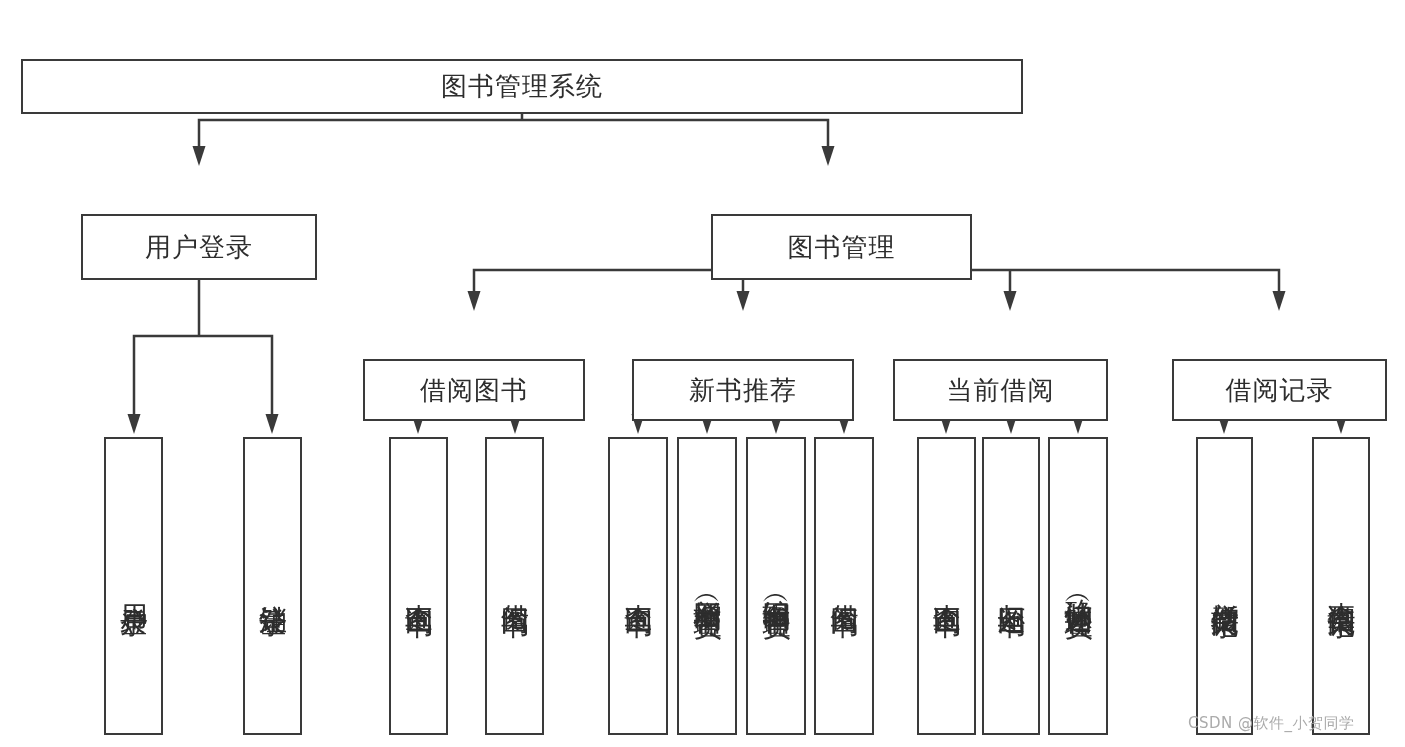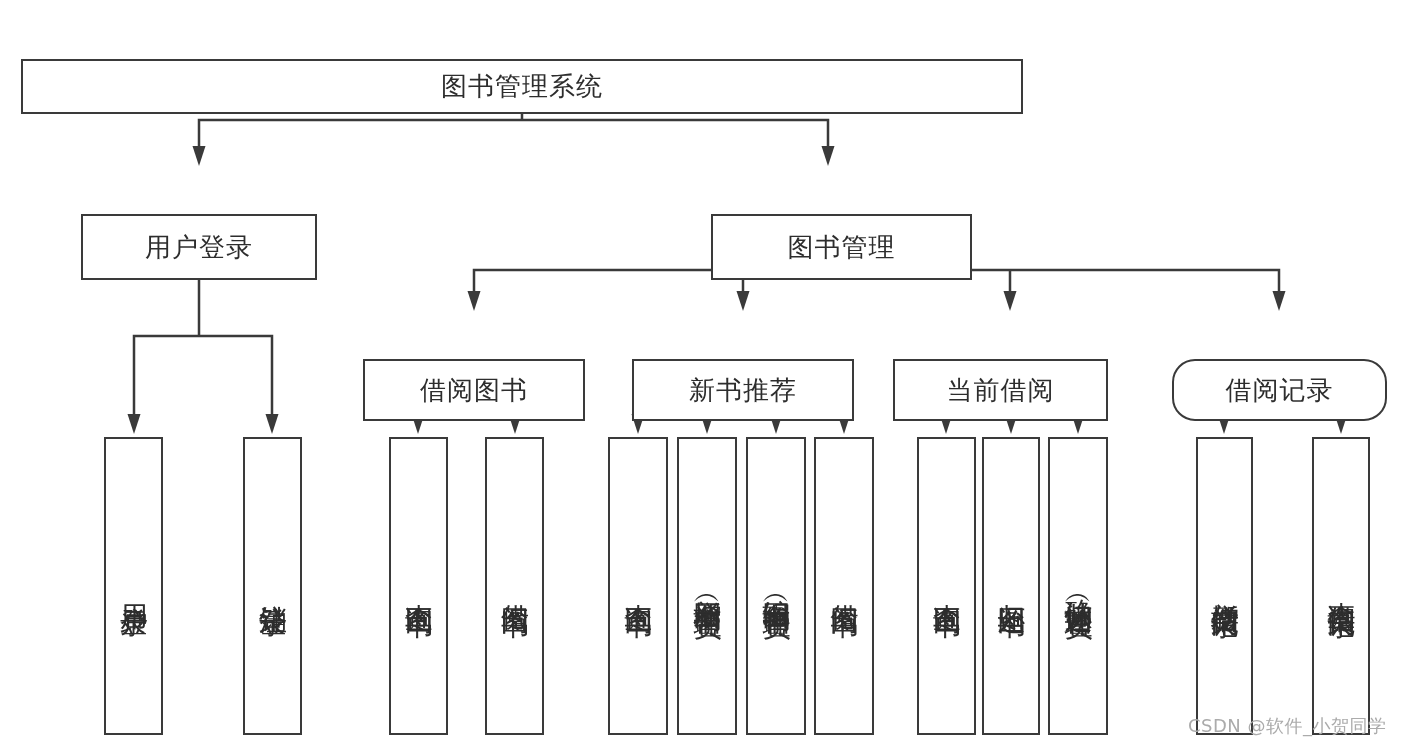--- a/index.html
+++ b/index.html
@@ -49,21 +49,21 @@
     text-orientation: mixed;
     line-height: 1;
     font-size: 28px;
     letter-spacing: 2px;
     color: #2d2d2d;
   }
   #watermark {
     position: absolute;
     left: 1188px;
     top: 714px;
-    font-size: 18px;
+    font-size: 15px;
     color: #ababab;
     white-space: nowrap;
     z-index: 5;
     letter-spacing: 0.5px;
   }
 </style>
 </head>
 <body>
 
 <div id="stage">
@@ -104,21 +104,21 @@
 
   <div class="node hnode" style="left:363px; top:313px; width:222px; height:62px;">
     <span>借阅图书</span>
   </div>
   <div class="node hnode" style="left:632px; top:313px; width:222px; height:62px;">
     <span>新书推荐</span>
   </div>
   <div class="node hnode" style="left:893px; top:313px; width:215px; height:62px;">
     <span>当前借阅</span>
   </div>
-  <div class="node hnode" style="left:1172px; top:313px; width:215px; height:62px;border-radius:23px;">
+  <div class="node hnode" style="left:1172px; top:313px; width:215px; height:62px;">
     <span>借阅记录</span>
   </div>
 
   <div class="node leaf" style="left:104px; width:59px;">
     <span class="vtext">用户登录</span>
   </div>
   <div class="node leaf" style="left:243px; width:59px;">
     <span class="vtext">注销登录</span>
   </div>
 

